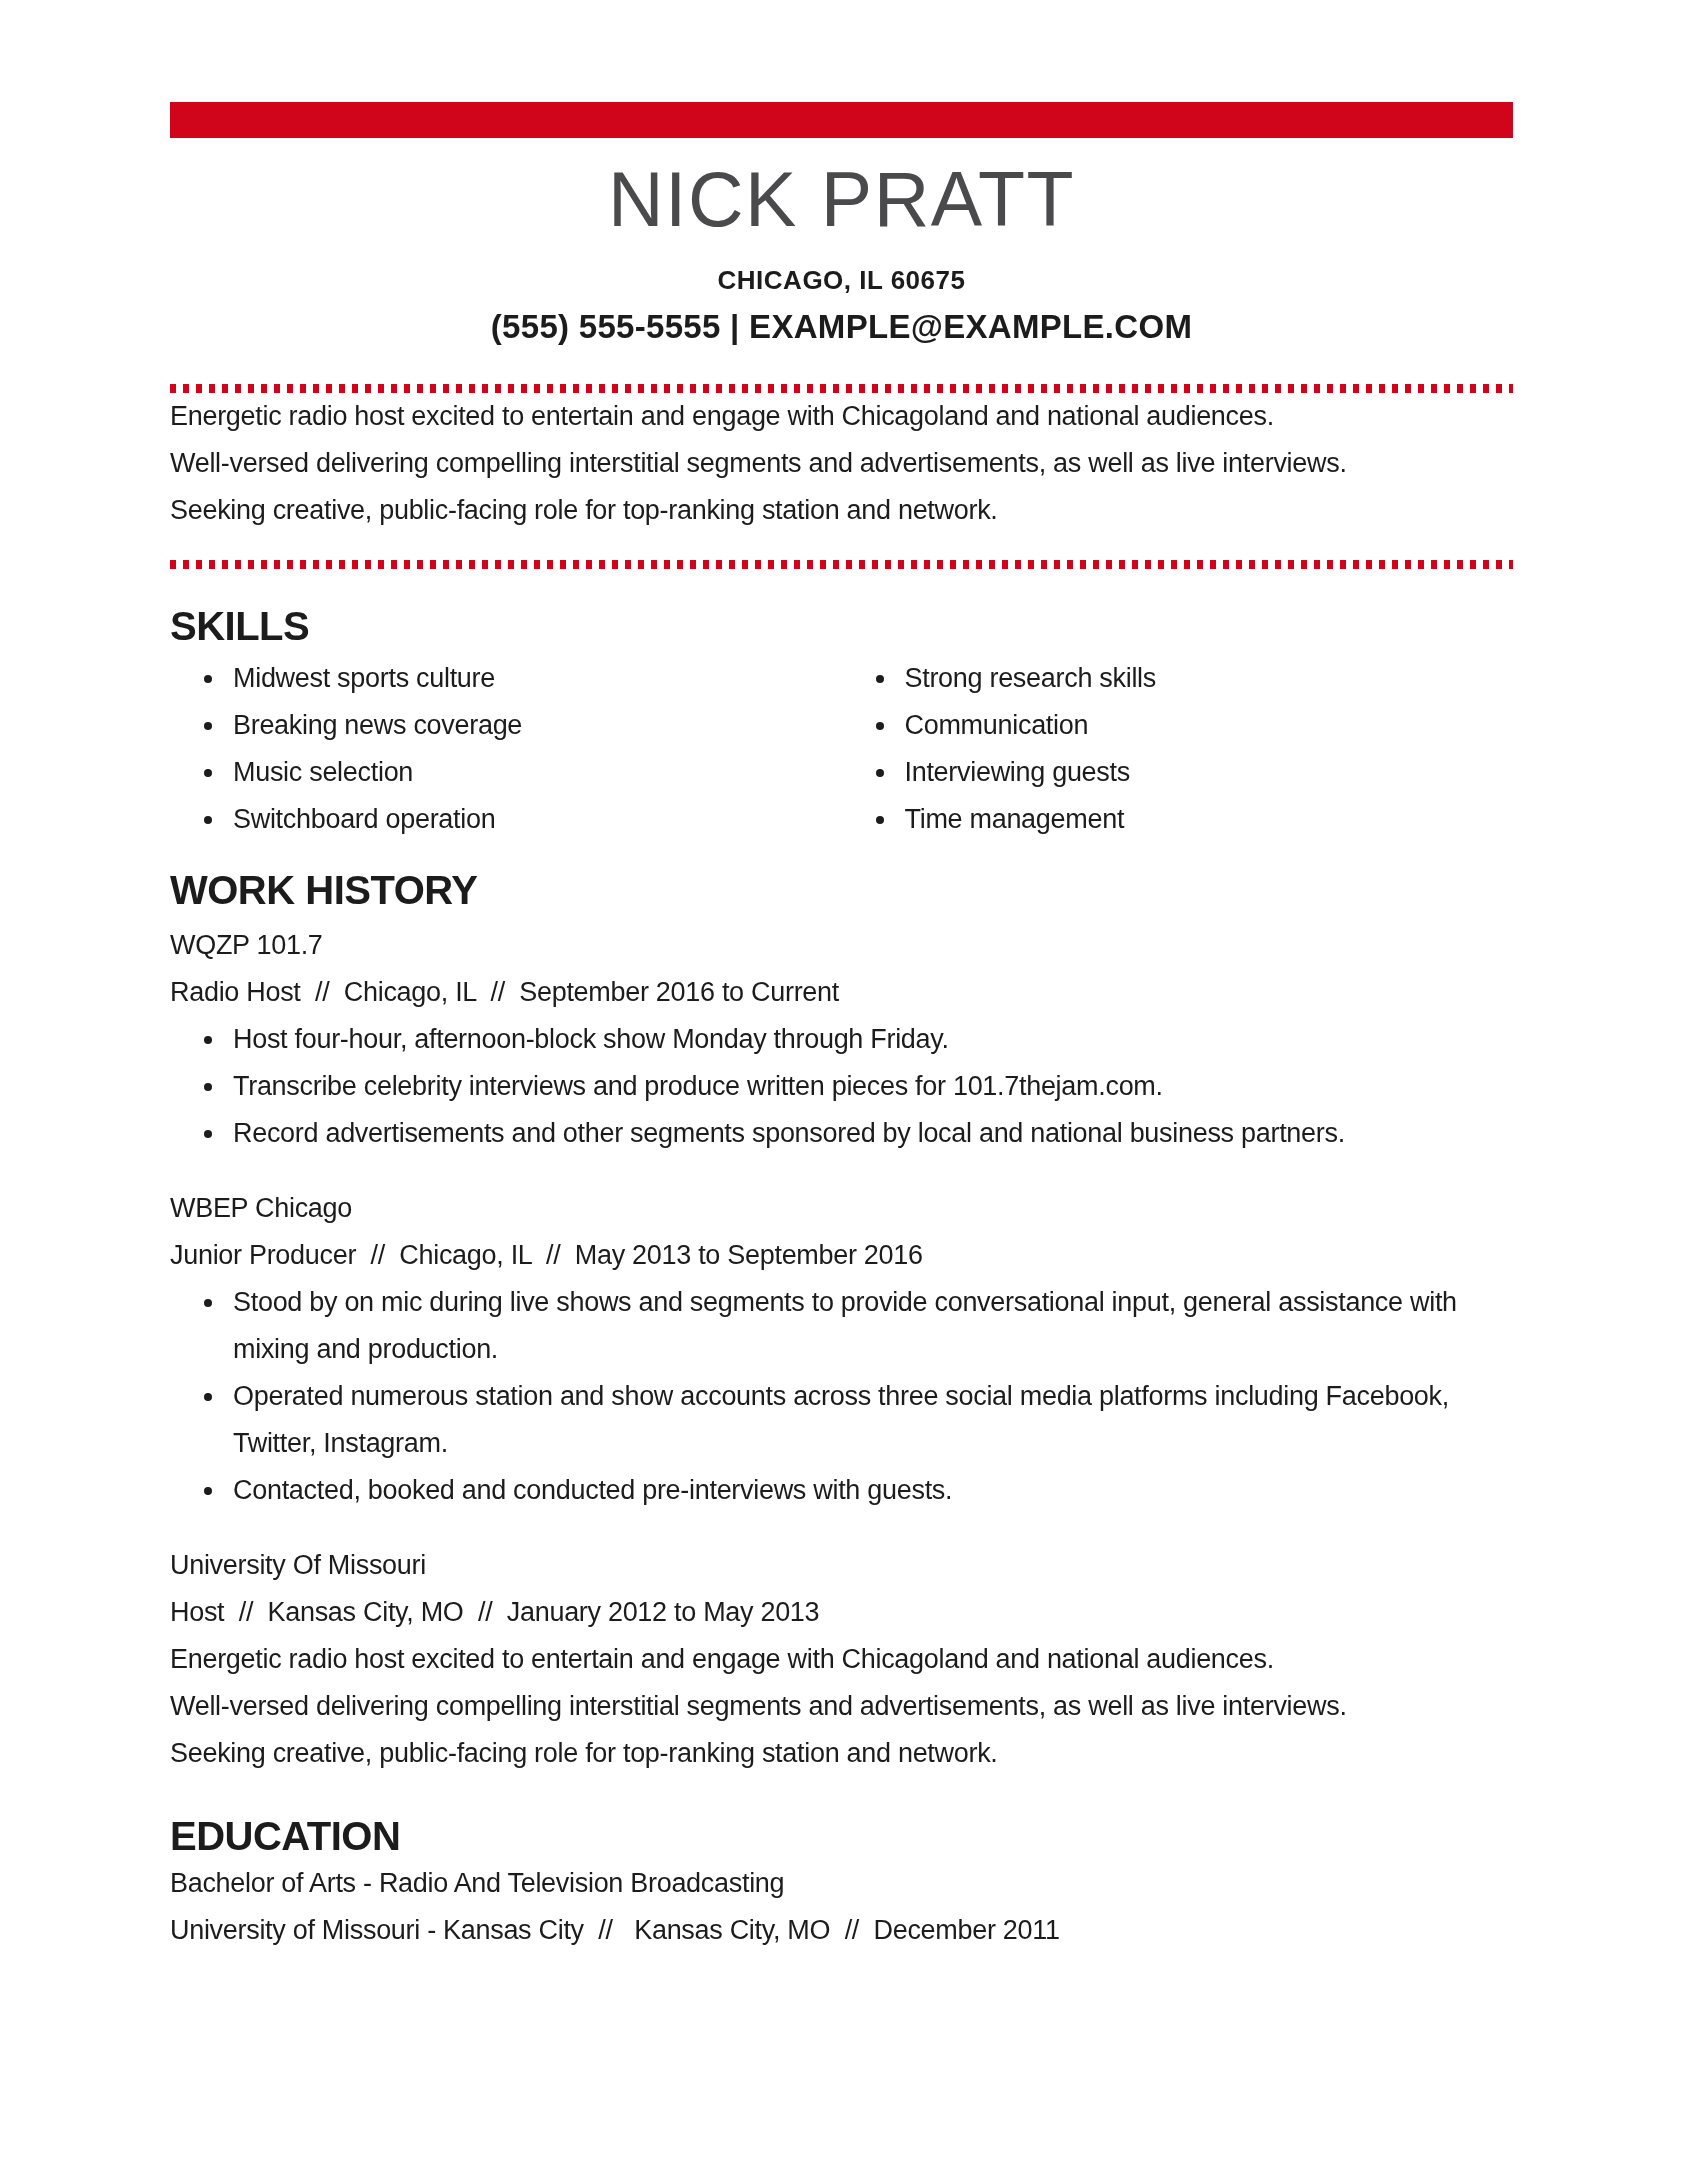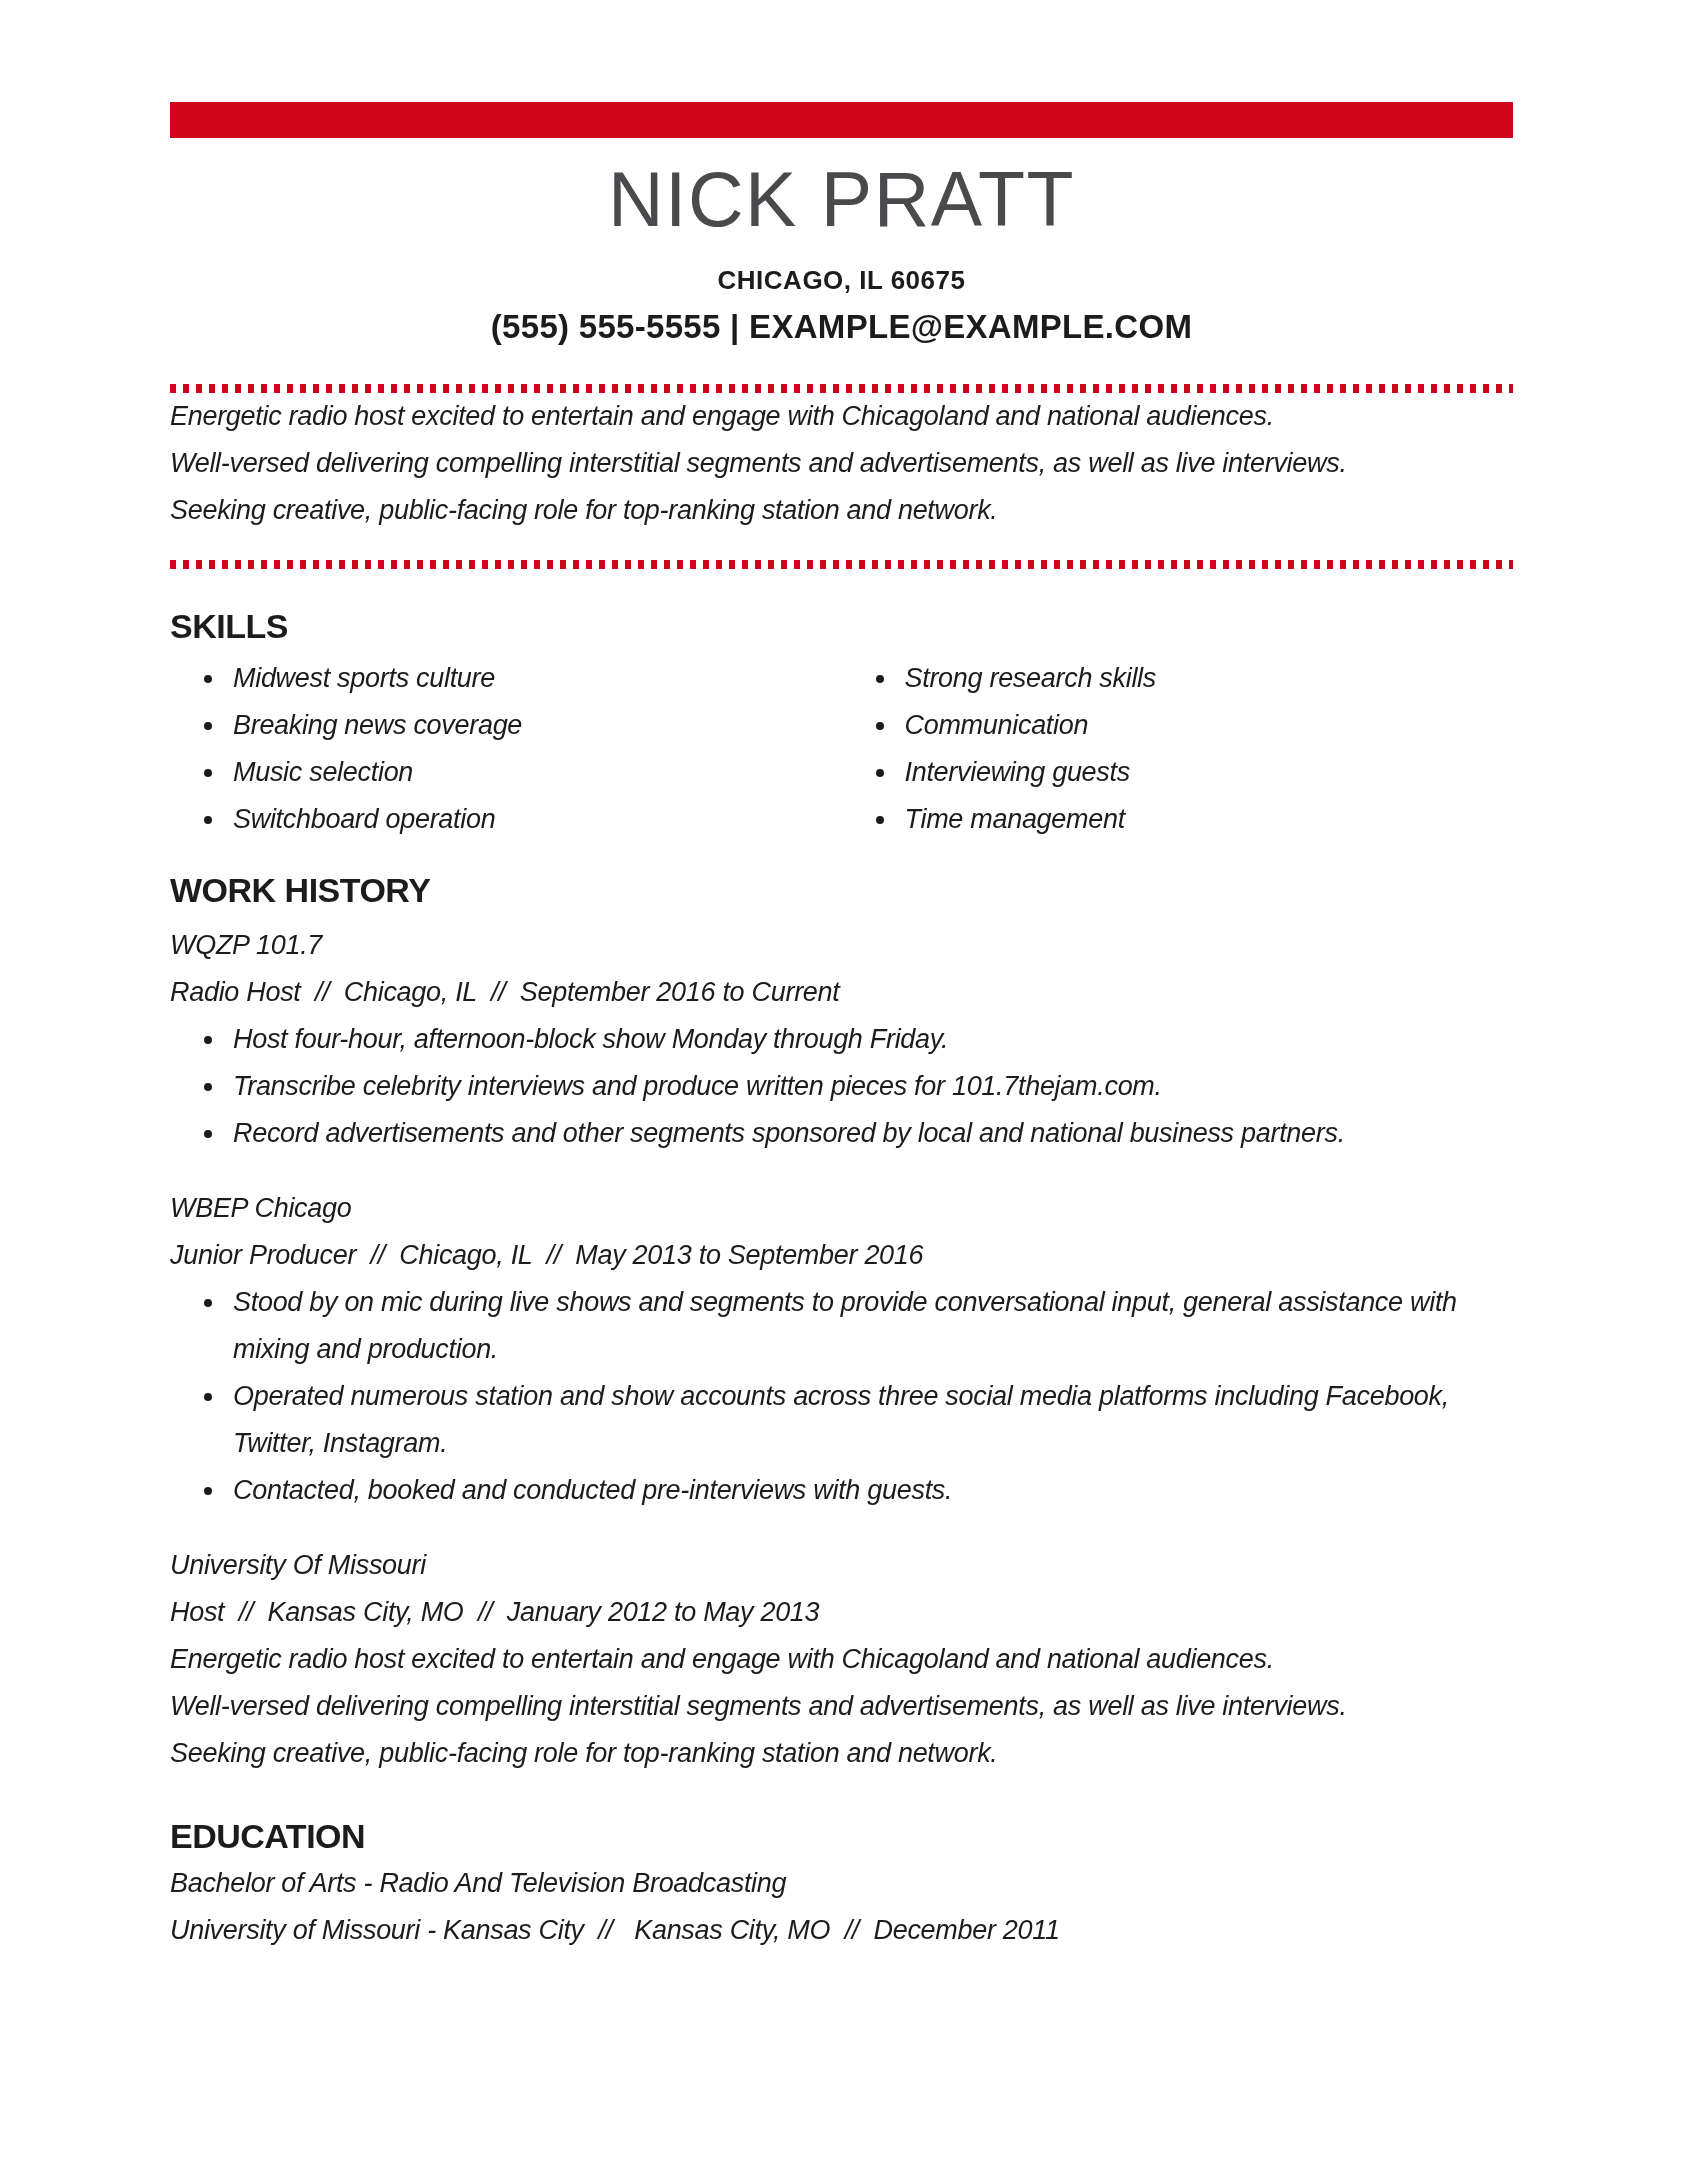--- a/index.html
+++ b/index.html
@@ -53,25 +53,24 @@
   .dotted{
     height:9px;
     background-image:repeating-linear-gradient(90deg, var(--accent) 0 6px, transparent 6px 13px);
   }
   .dotted-top{margin-top:34px;}
   .dotted-bottom{margin-top:26px;}
   .txt{
     font-size:27px;
     line-height:47px;
     letter-spacing:-0.3px;
-    font-style:italic;
   }
   .oneline{white-space:nowrap;}
   .section-heading{
-    font-size:34px;
+    font-size:40px;
     font-weight:700;
     line-height:47px;
     letter-spacing:-0.5px;
   }
   .skills-section{margin-top:34px;}
   .skills-columns{
     display:flex;
     margin-top:5px;
   }
   .skills-col{width:50%;}

